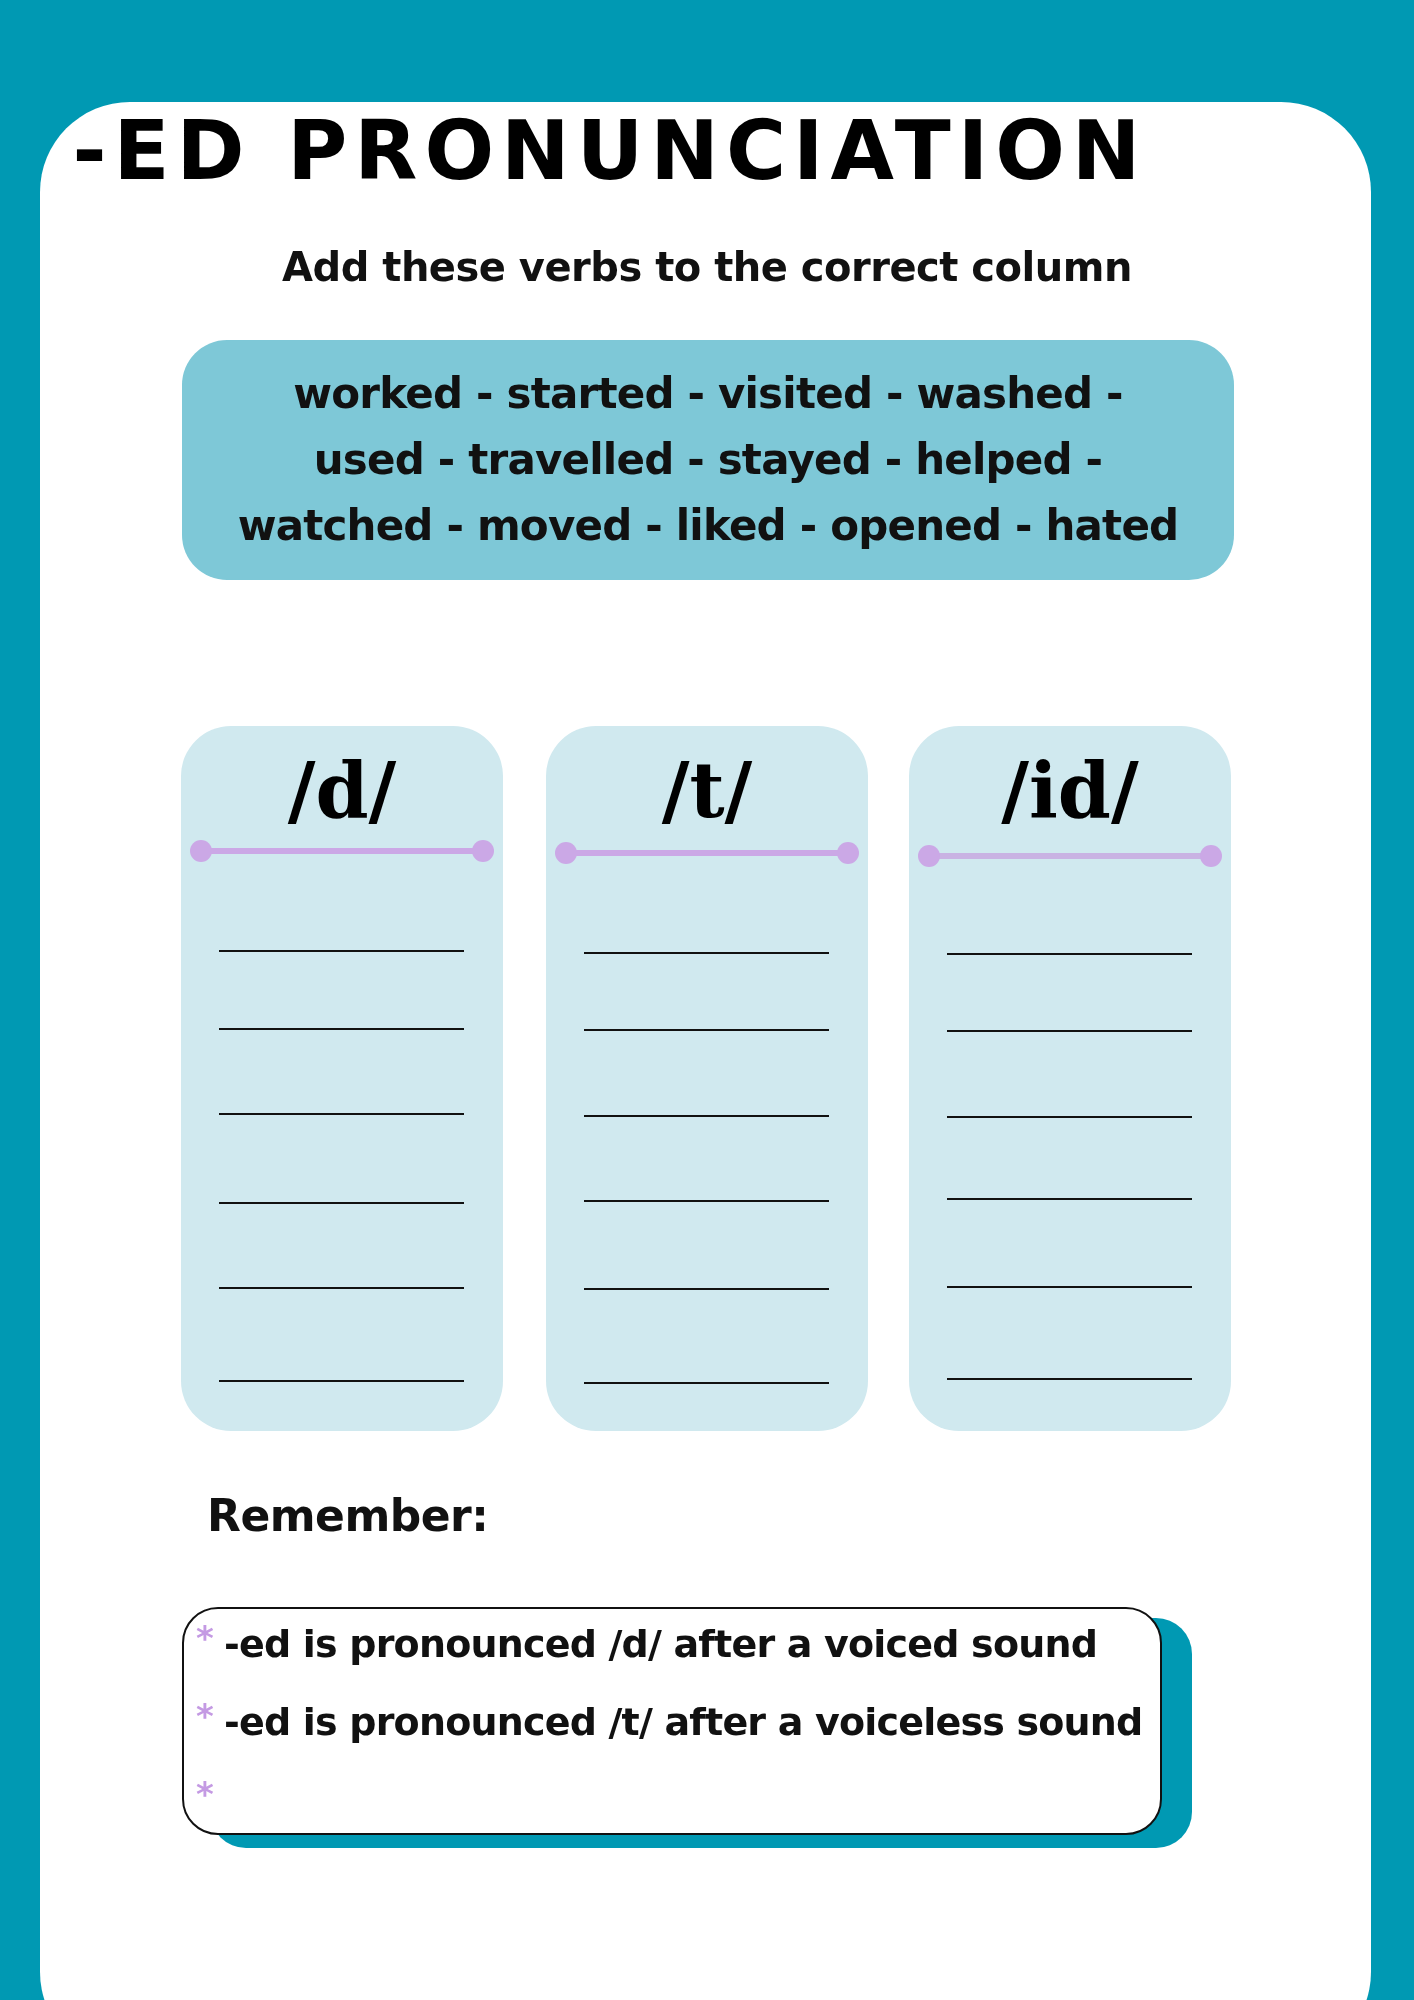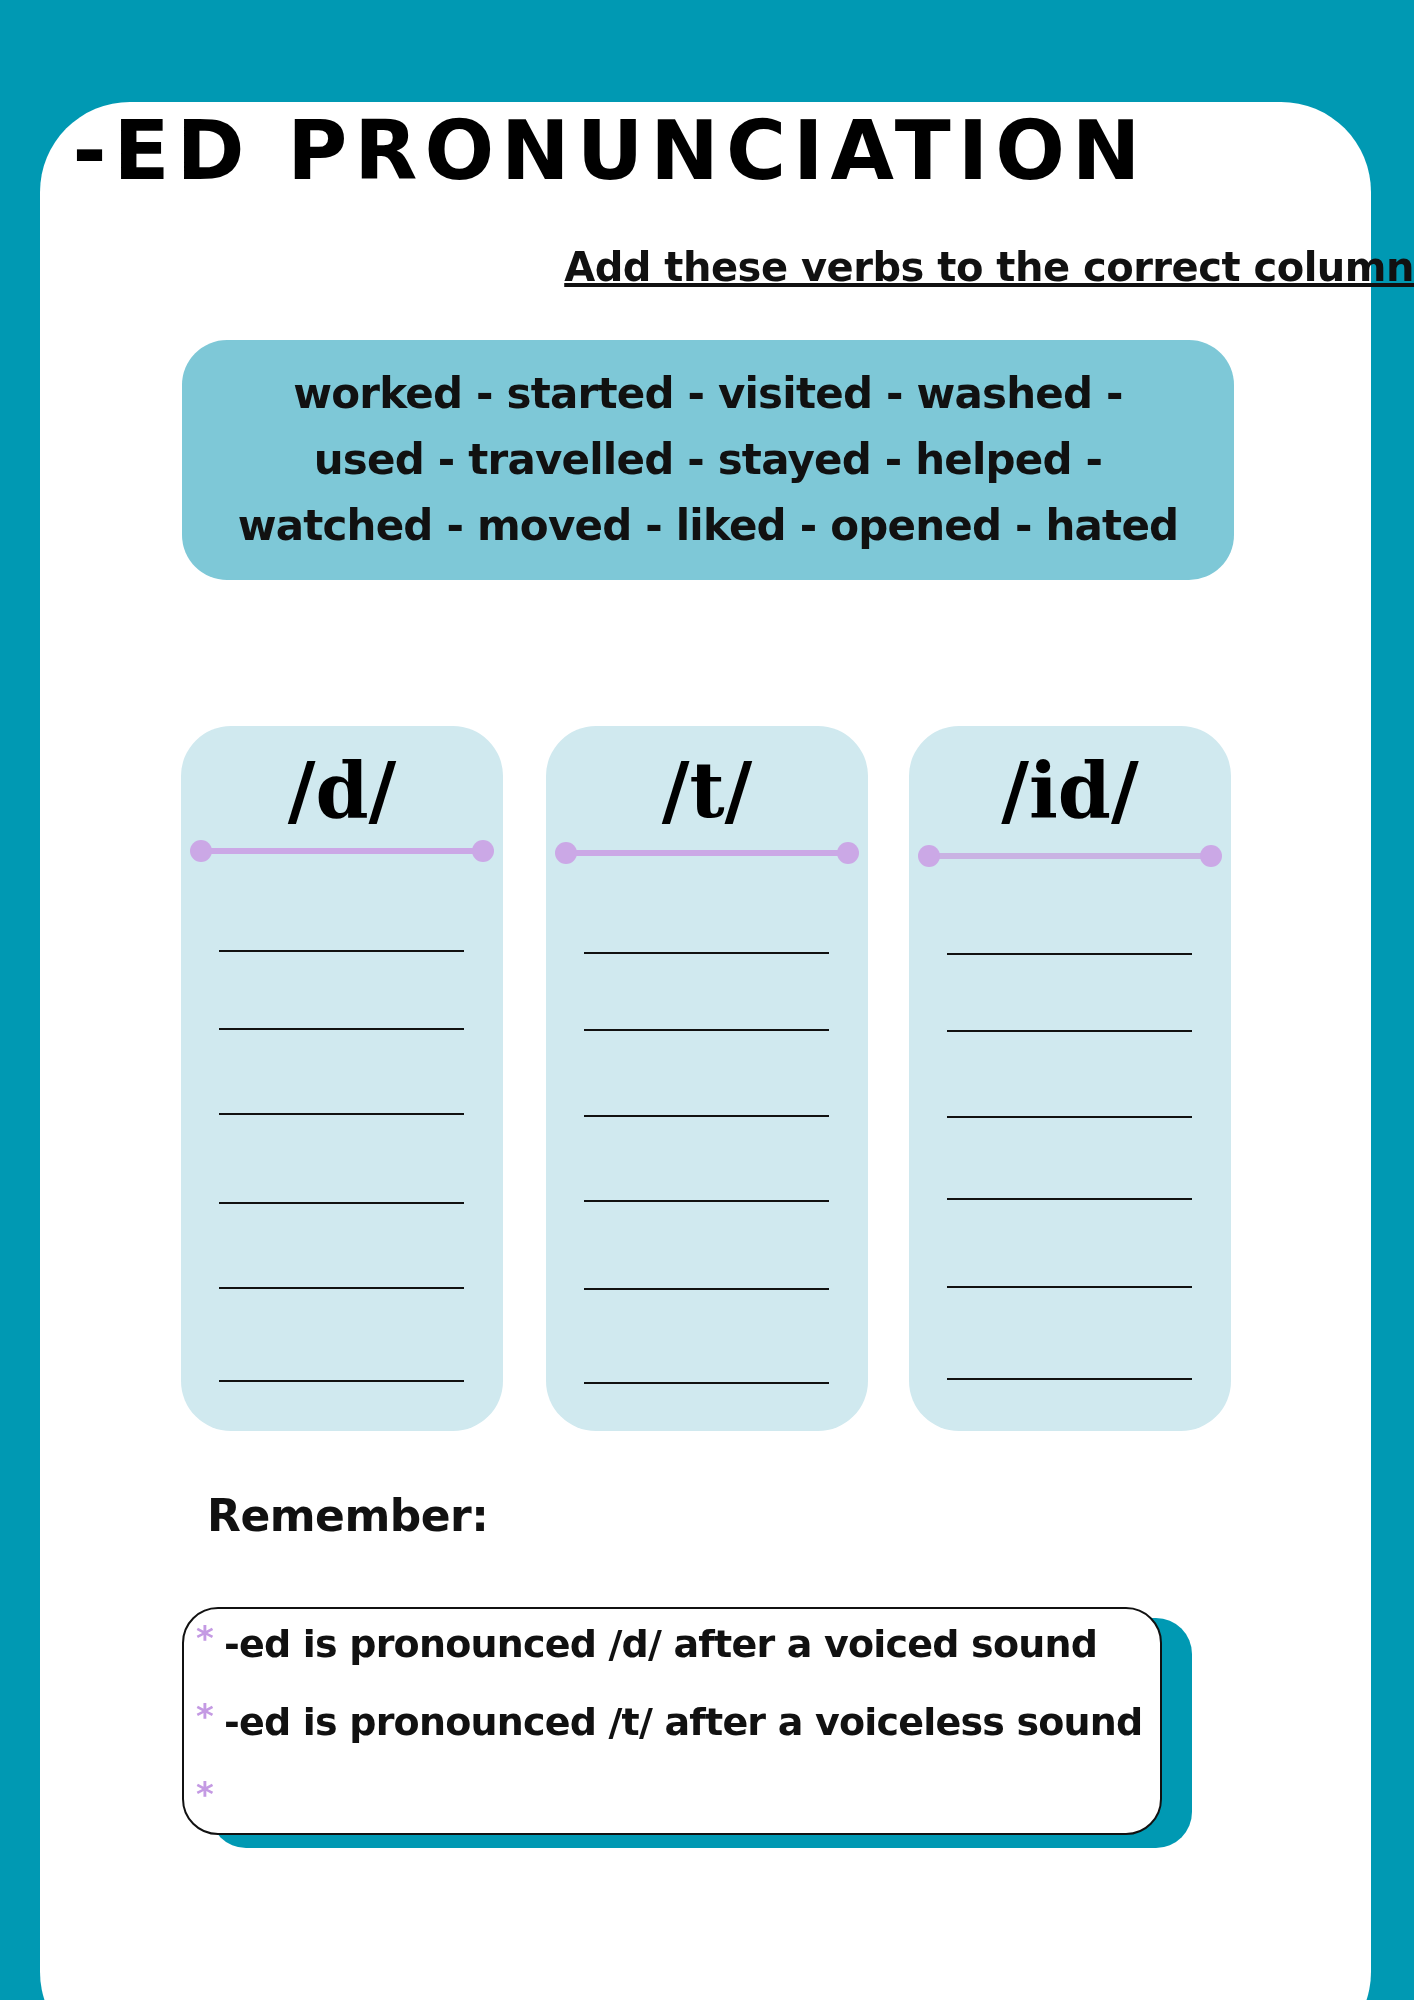--- a/index.html
+++ b/index.html
@@ -8,23 +8,23 @@
     .card {
       position: absolute; left: 40px; top: 102px; width: 1331px; height: 1960px;
       background: #ffffff; border-radius: 90px;
     }
     .title {
       position: absolute; left: 0; top: 106px; width: 1220px; text-align: center;
       font-family: "DejaVu Sans", sans-serif; font-weight: 900; font-size: 82px;
       letter-spacing: 7px; color: #000; line-height: 90px;
     }
     .subtitle {
-      position: absolute; left: 0; top: 244px; width: 1414px; text-align: right;
+      position: absolute; left: 0; top: 244px; width: 1414px; text-align: center;
       font-family: "DejaVu Sans", sans-serif; font-weight: bold; font-size: 40px;
-      color: #111; letter-spacing: -0.5px; text-decoration: underline;
+      color: #111; letter-spacing: -0.5px;
     }
     .wordbank {
       position: absolute; left: 182px; top: 340px; width: 1052px; height: 240px;
       background: #7ec8d7; border-radius: 45px;
       display: flex; align-items: center; justify-content: center;
       padding: 0 50px; text-align: center;
     }
     .wordbank-text {
       font-family: "DejaVu Sans", sans-serif; font-weight: bold; font-size: 42px;
       line-height: 66px; color: #111; letter-spacing: -0.8px;

